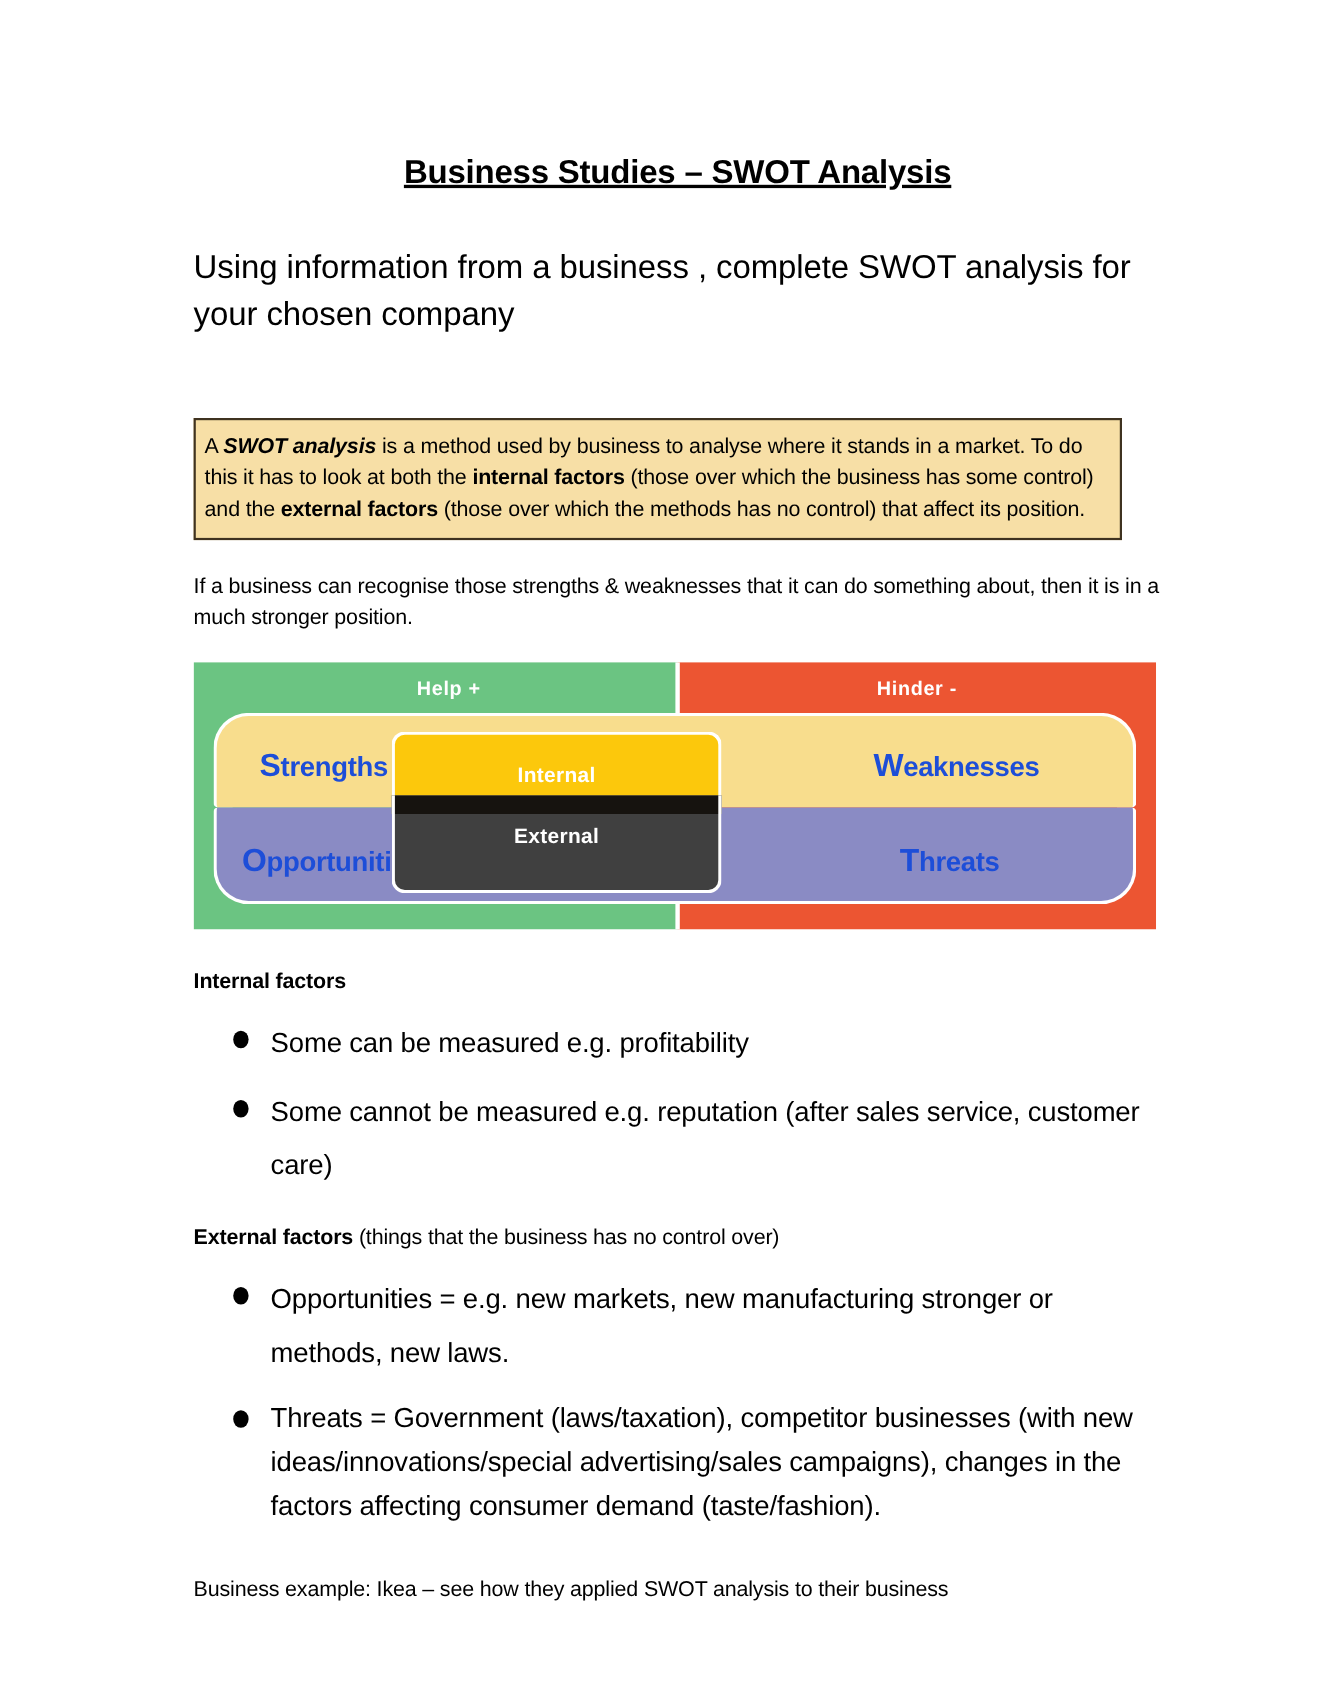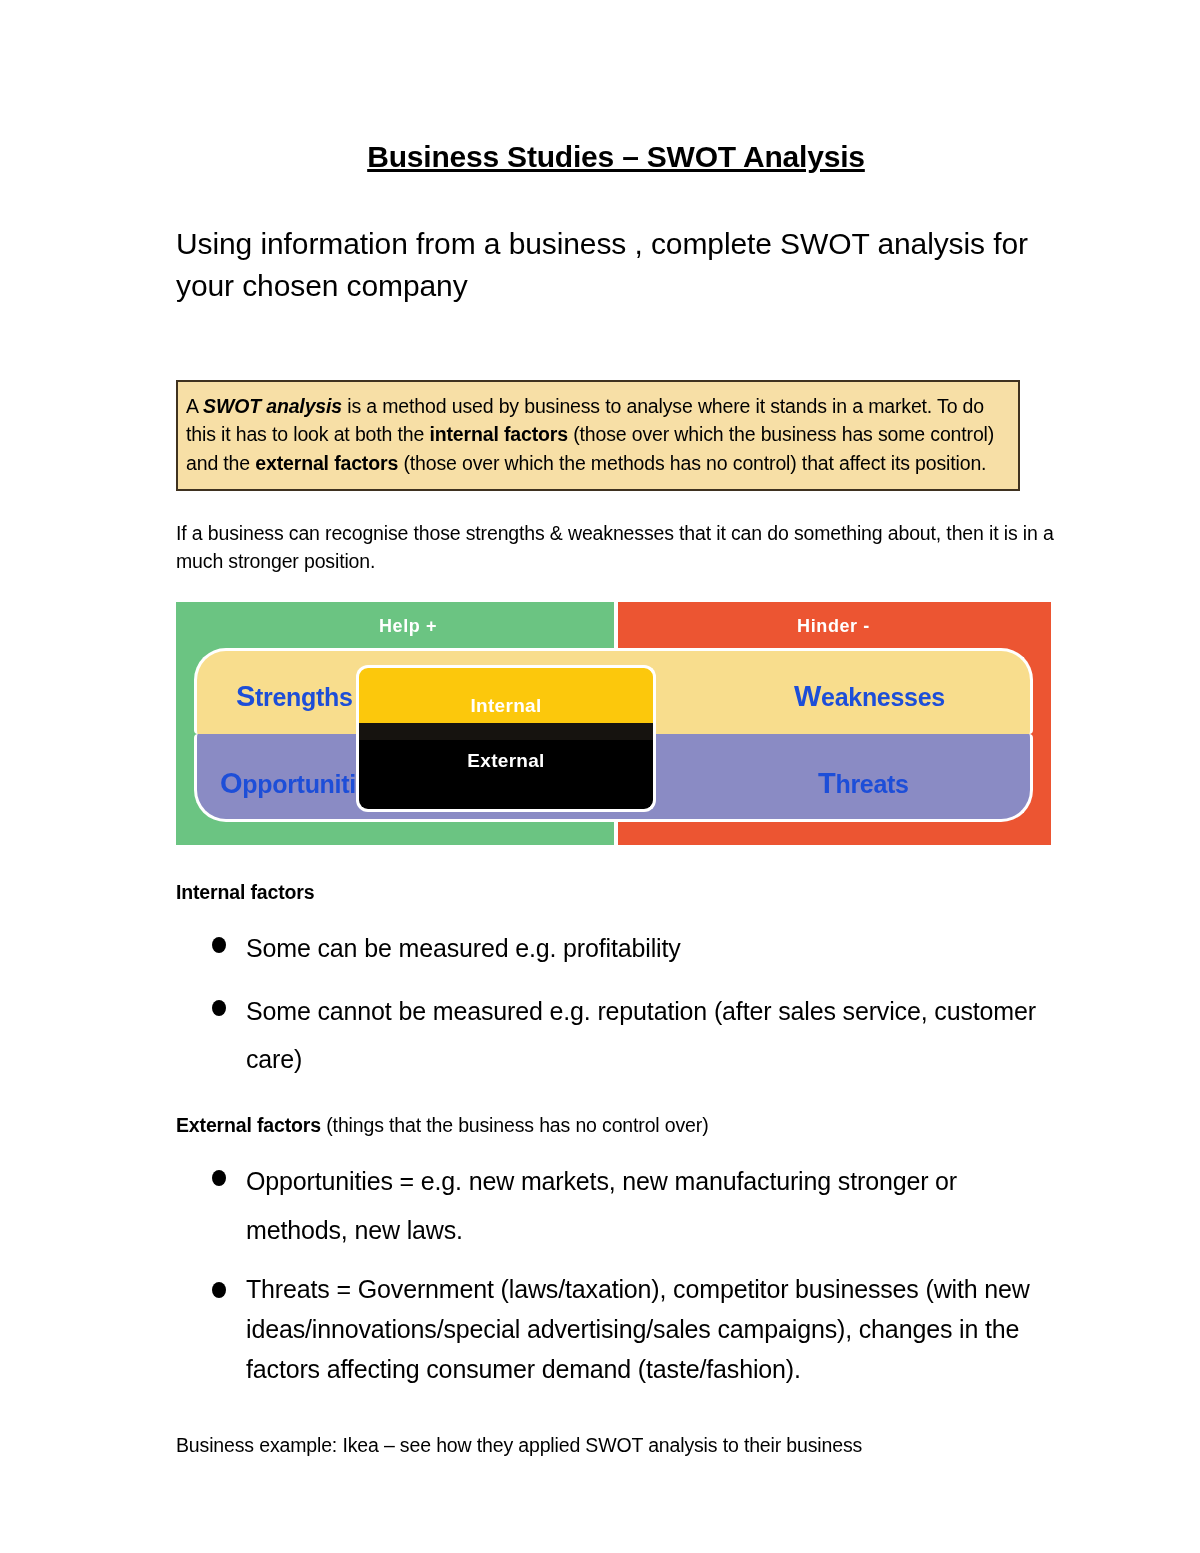--- a/index.html
+++ b/index.html
@@ -187,21 +187,21 @@
   .center-divider {
     width: 300px;
     height: 17px;
     background: #16130f;
     border-left: 3px solid #ffffff;
     border-right: 3px solid #ffffff;
     box-sizing: border-box;
   }
   .center-box.external {
     height: 72px;
-    background: #000000;
+    background: #404040;
     border-radius: 0 0 12px 12px;
     border-top: none;
     align-items: flex-start;
     padding-top: 10px;
   }
 
   
   .section-head {
     font-size: 19.5px;
     font-weight: bold;

